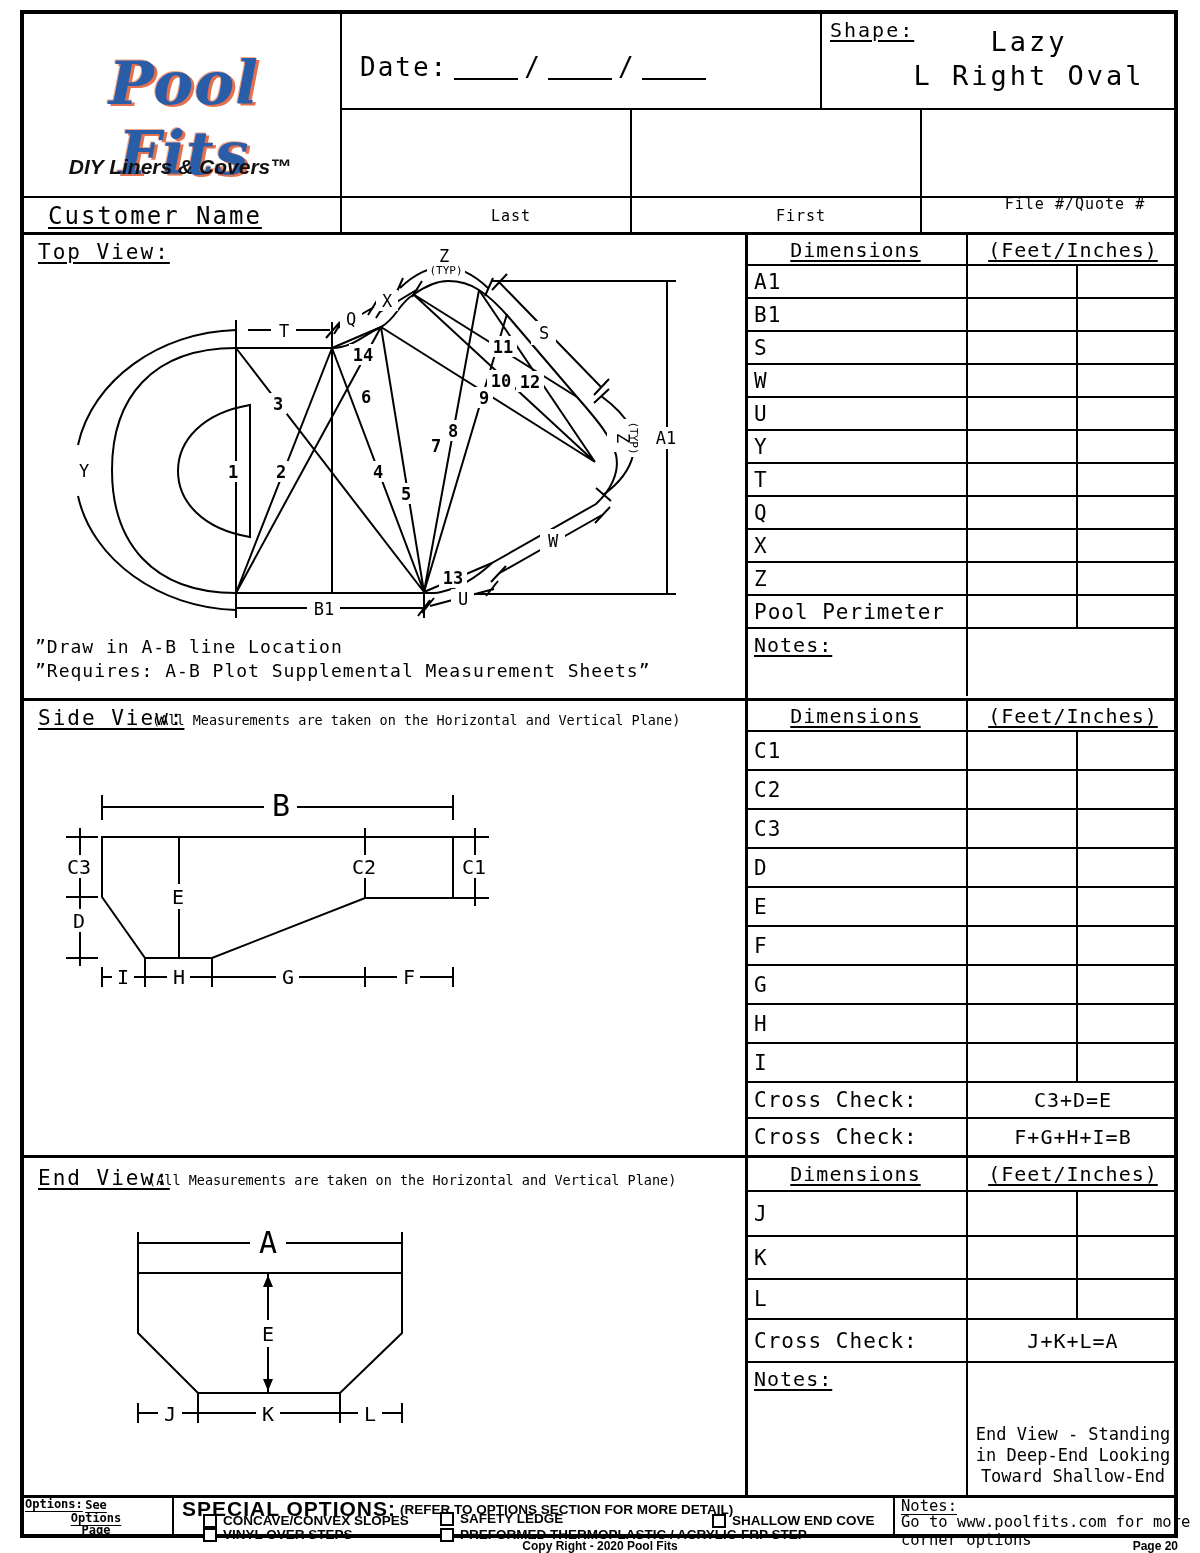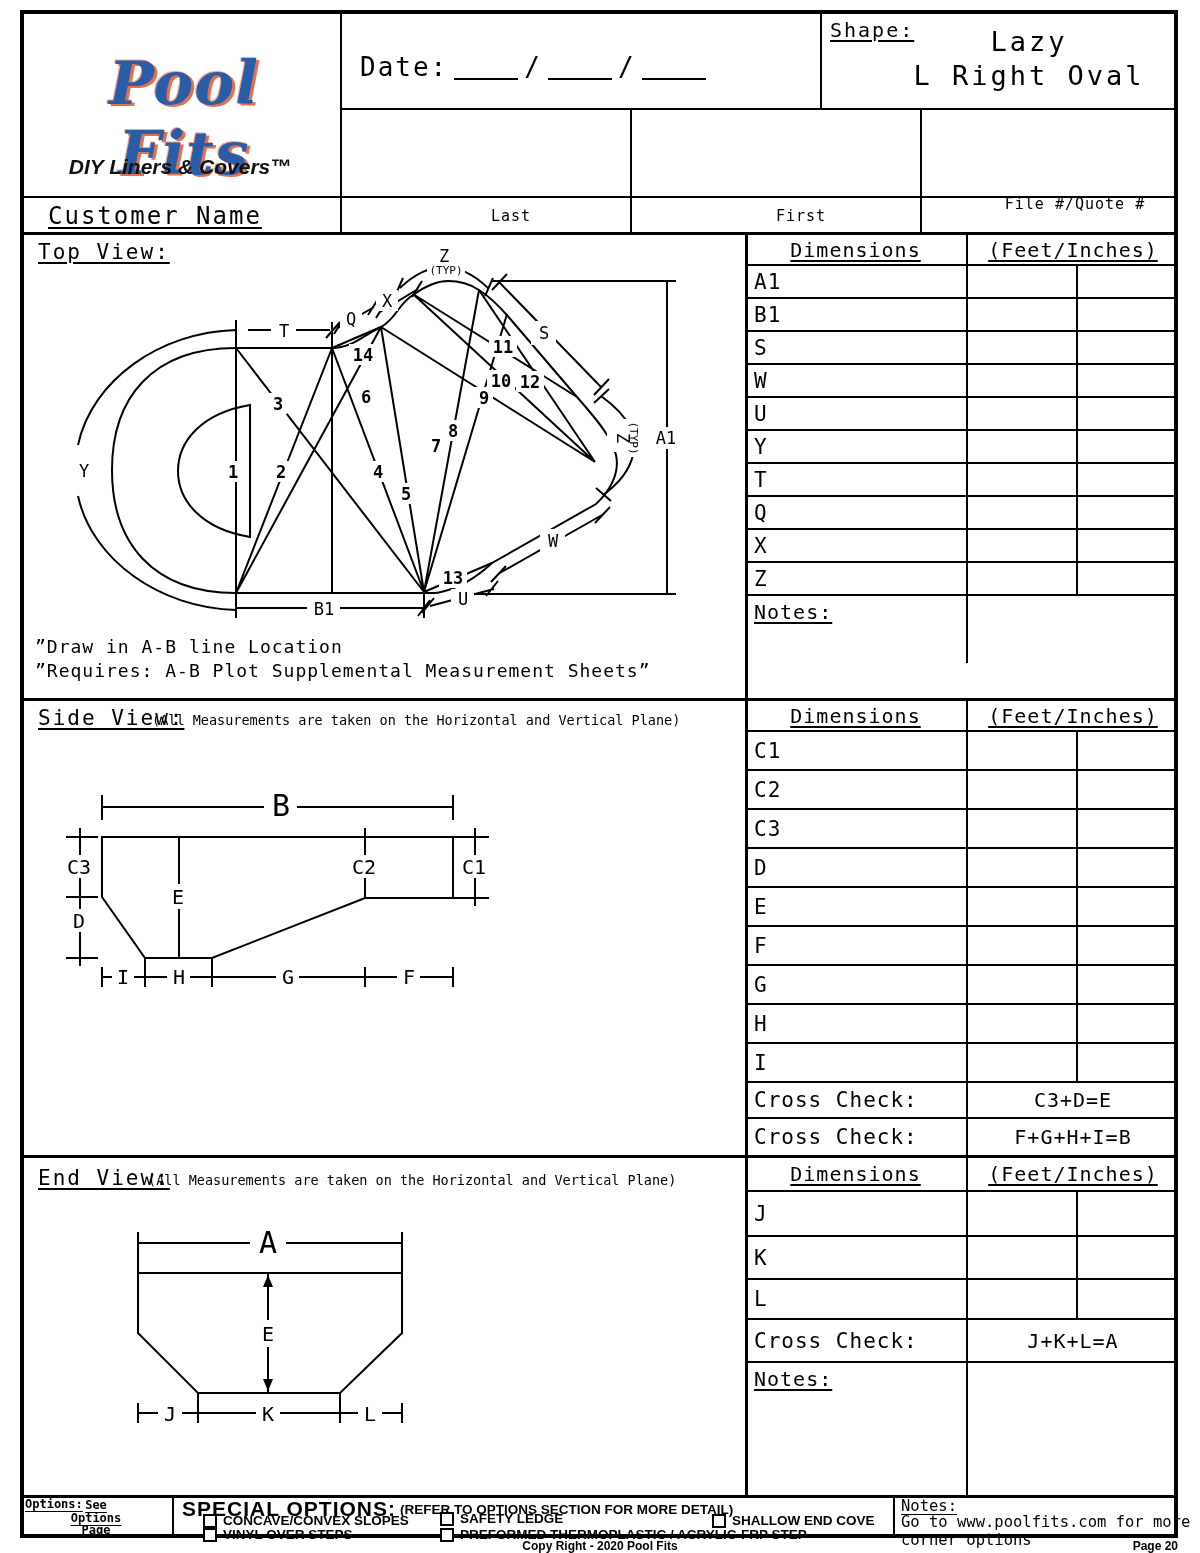--- a/index.html
+++ b/index.html
@@ -239,20 +239,25 @@
     <div class="dtr" style="height:33px;">
         <div class="dtl">X</div>
         <div class="dtf"></div>
         <div class="dti"></div>
       </div>
     <div class="dtr" style="height:33px;">
         <div class="dtl">Z</div>
         <div class="dtf"></div>
         <div class="dti"></div>
       </div>
+    <div class="dtr" style="height:33px;">
+        <div class="dtl">Pool Perimeter</div>
+        <div class="dtf"></div>
+        <div class="dti"></div>
+      </div>
     <div class="dtr last" style="height:67px;">
       <div class="notesl"><span class="u">Notes:</span></div>
     </div>
   </div>
 
   <div class="abs vtitle u" style="left:38px;top:706px;">Side View:</div>
   <div class="abs vsub" style="left:152px;top:712px;">(All Measurements are taken on the Horizontal and Vertical Plane)</div>
 
   <svg class="abs" style="left:22px;top:701px;" width="723" height="454" viewBox="22 701 723 454">
     <g stroke="#000" stroke-width="2" fill="none">
@@ -397,20 +402,25 @@
         <div class="dtl">L</div>
         <div class="dtf"></div>
         <div class="dti"></div>
       </div>
     <div class="dtr" style="height:43px;">
       <div class="dtl">Cross Check:</div>
       <div class="dtv">J+K+L=A</div>
     </div>
     <div class="dtr last" style="height:132px;">
       <div class="notesl"><span class="u">Notes:</span></div>
+      <div class="notesv bottom">
+        <span>End View - Standing</span>
+        <span>in Deep-End Looking</span>
+        <span>Toward Shallow-End</span>
+      </div>
     </div>
   </div>
 
   <div class="abs opt-label u" style="left:25px;top:1497px;">Options:</div>
   <div class="abs opt-see" style="left:20px;top:1499px;width:152px;font-weight:bold;">
     <div class="u">See</div>
     <div class="u">Options</div>
     <div class="u">Page</div>
   </div>
 

